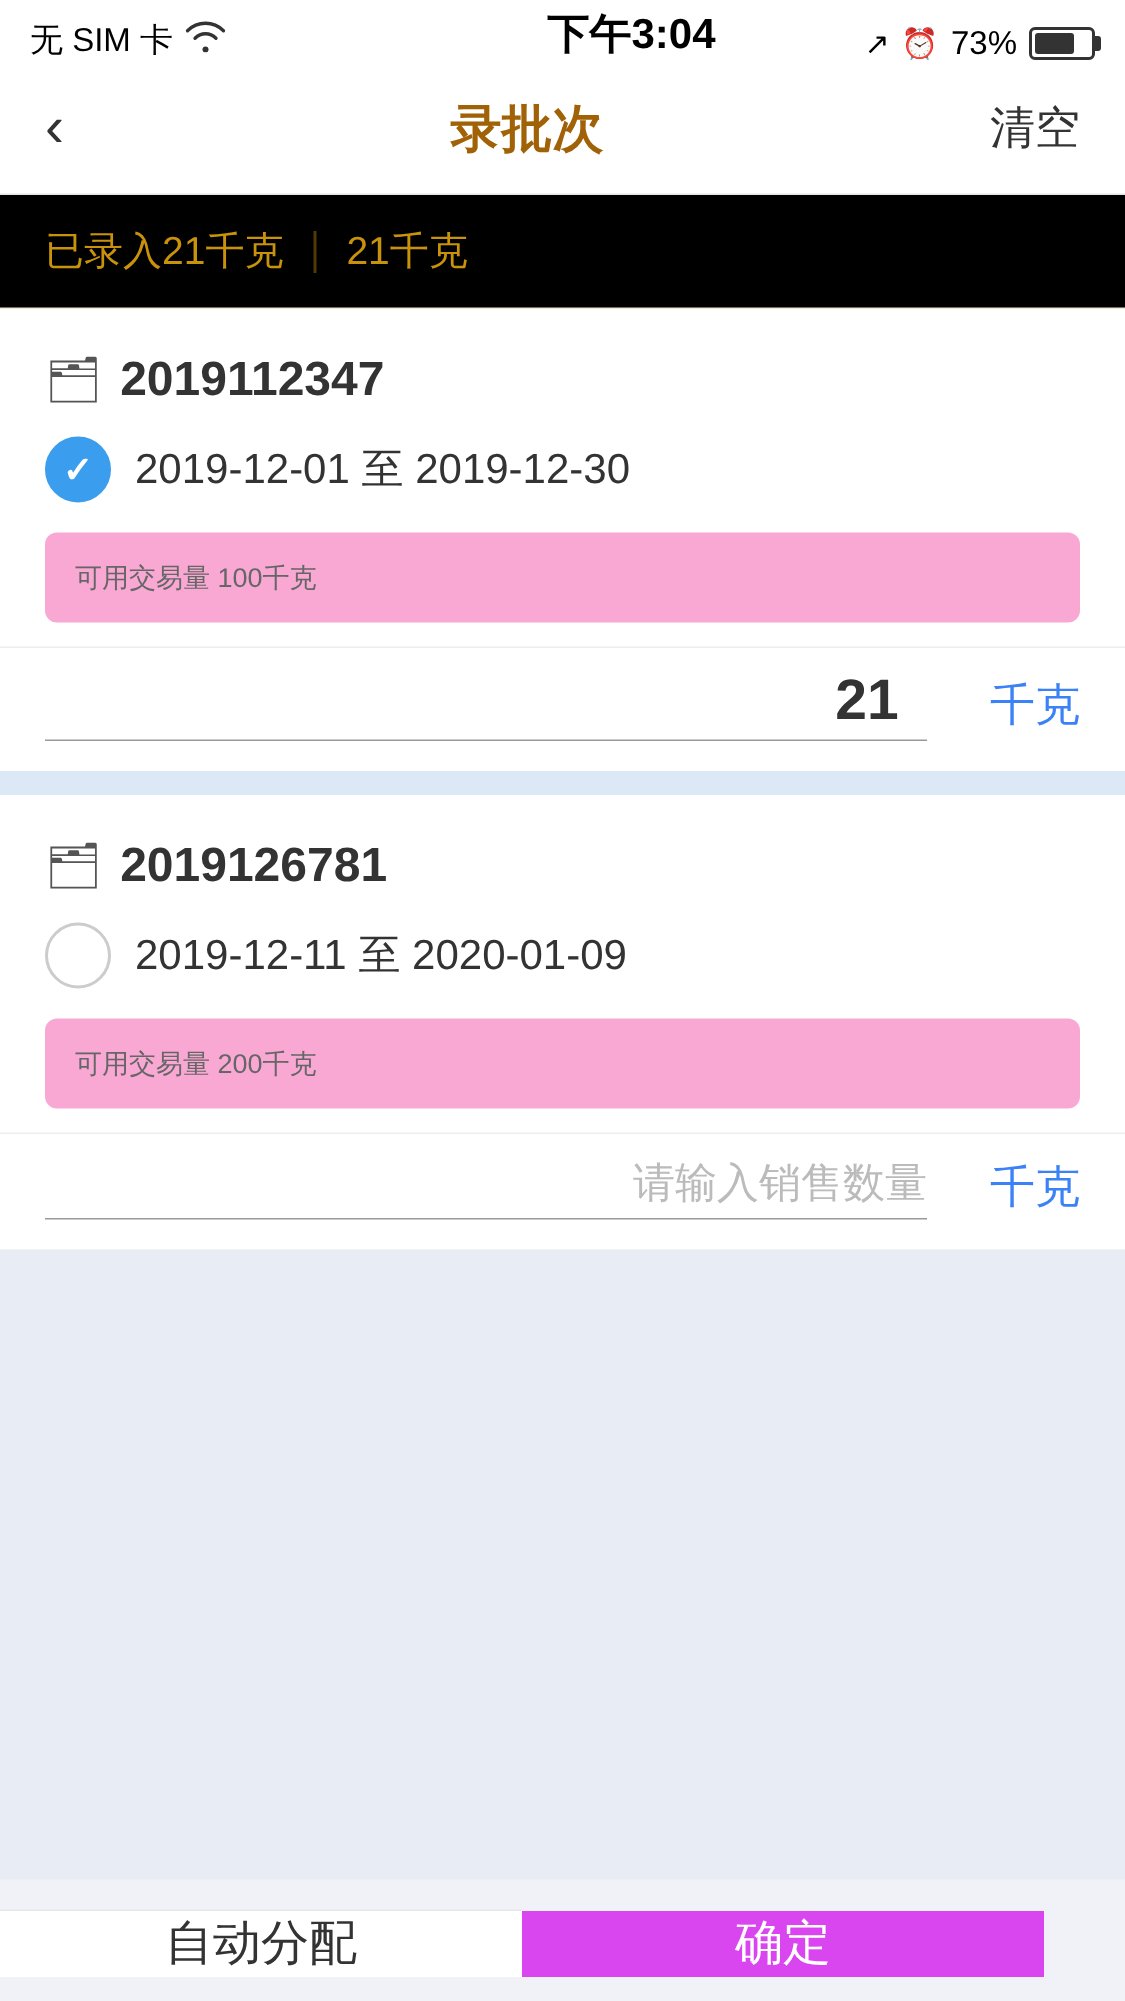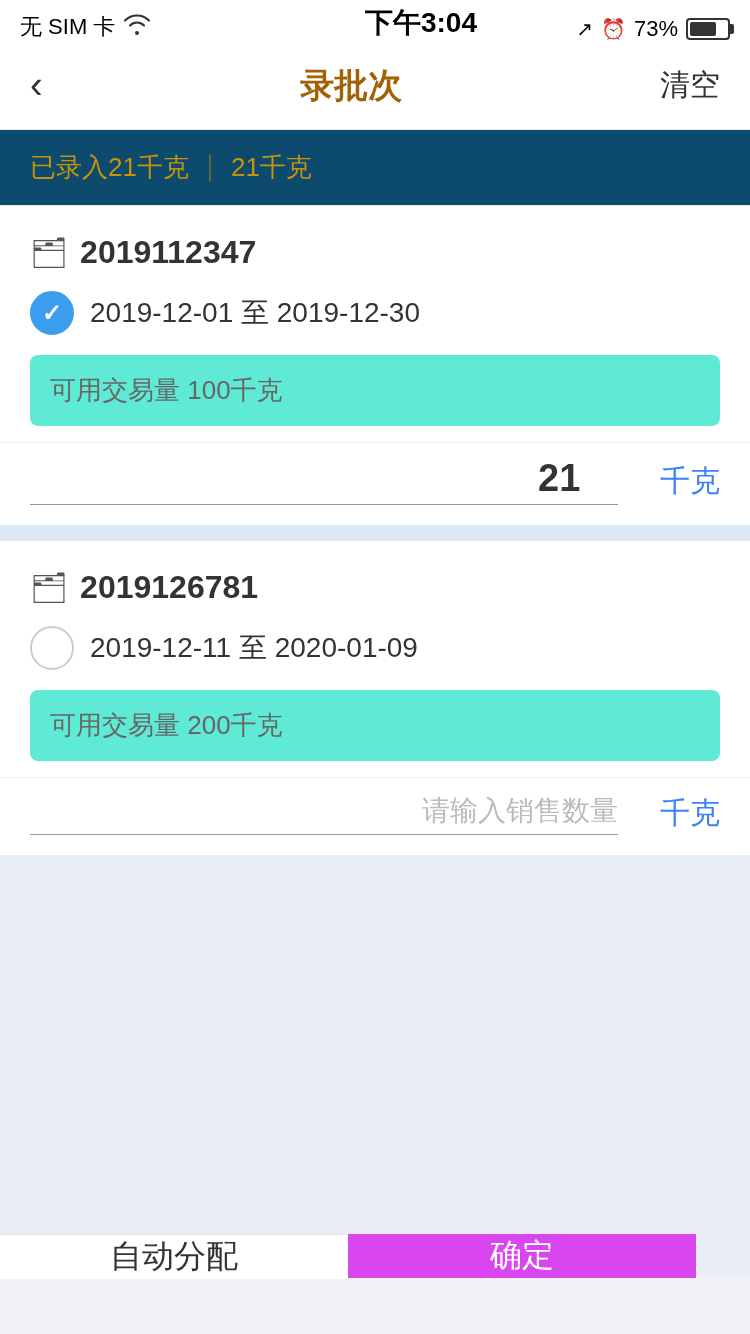--- a/index.html
+++ b/index.html
@@ -94,21 +94,21 @@
       font-weight: 600;
       color: #a16207;
     }
     .nav-action {
       font-size: 30px;
       color: #333;
     }
 
     
     .info-banner {
-      background: #0c4a6e;
+      background: #000000;
       padding: 20px 30px;
       display: flex;
       align-items: center;
       gap: 20px;
       border-bottom: 1px solid #f0e8d0;
     }
     .info-banner-text {
       font-size: 26px;
       color: #c8930a;
     }
@@ -167,42 +167,42 @@
       font-size: 24px;
       font-weight: bold;
     }
     .batch-date-text {
       font-size: 28px;
       color: #333;
     }
 
     .batch-available {
       margin: 10px 30px 16px 30px;
-      background: #5eead4;
+      background: #f9a8d4;
       border-radius: 8px;
       padding: 18px 20px;
-      font-size: 26px;
+      font-size: 18px;
       color: #666;
     }
 
     
     .quantity-row {
       display: flex;
       align-items: center;
       justify-content: flex-end;
       padding: 14px 30px 20px 30px;
       gap: 16px;
       border-top: 1px solid #eee;
       margin-top: 8px;
     }
     .quantity-value {
       font-size: 38px;
       font-weight: 600;
       color: #333;
-      text-align: left;
+      text-align: center;
       min-width: 80px;
     }
     .quantity-input-placeholder {
       font-size: 28px;
       color: #bbb;
       text-align: right;
       flex: 1;
     }
     .quantity-unit {
       font-size: 30px;
@@ -228,26 +228,26 @@
     
     .bottom-empty {
       flex: 1;
       background: #e8edf5;
       min-height: 420px;
     }
 
     
     .footer-bar {
       position: absolute;
-      bottom: 0;
+      bottom: 16px;
       left: 0;
       width: 696px;
       height: 100px;
       display: flex;
-      align-items: flex-start;
+      align-items: flex-end;
     }
     .footer-btn-left {
       flex: 1;
       background: #fff;
       display: flex;
       align-items: center;
       justify-content: center;
       font-size: 32px;
       color: #333;
       border-top: 1px solid #e5e5e5;

